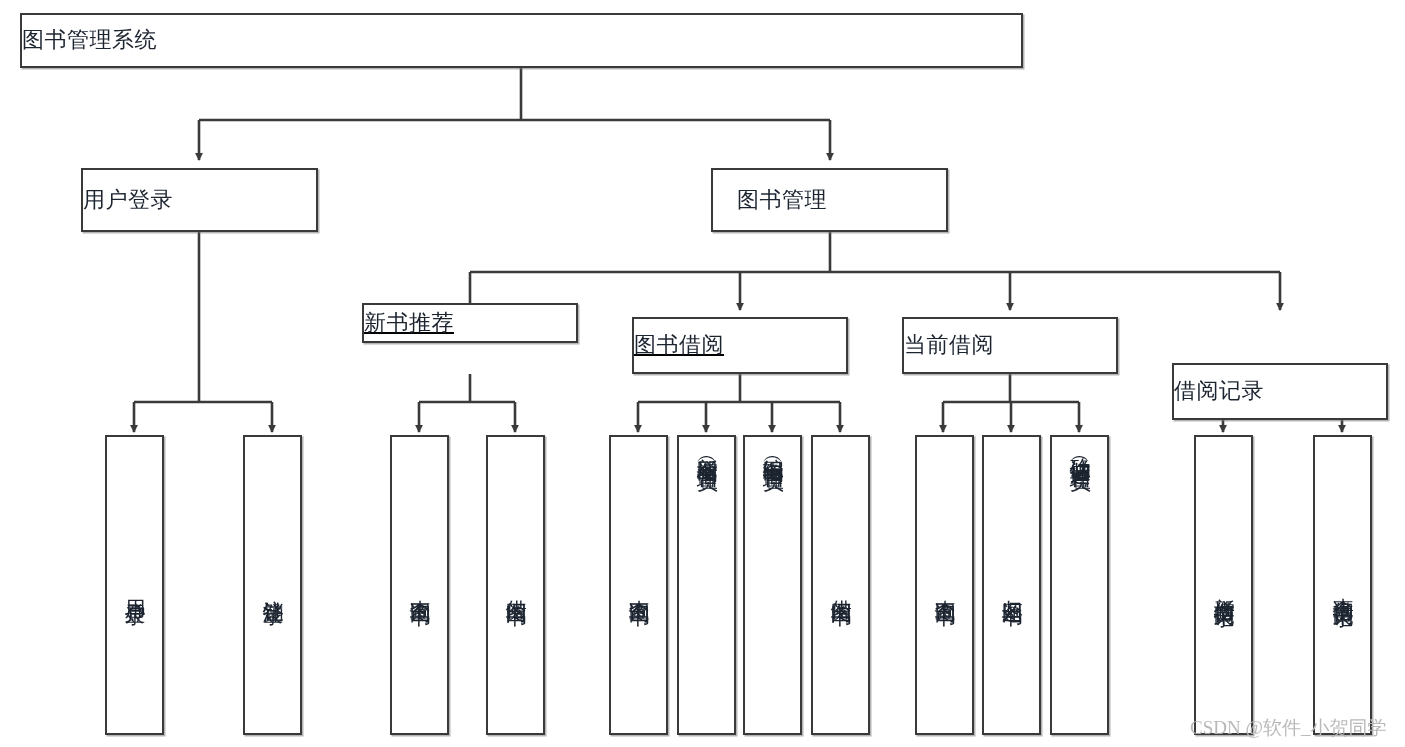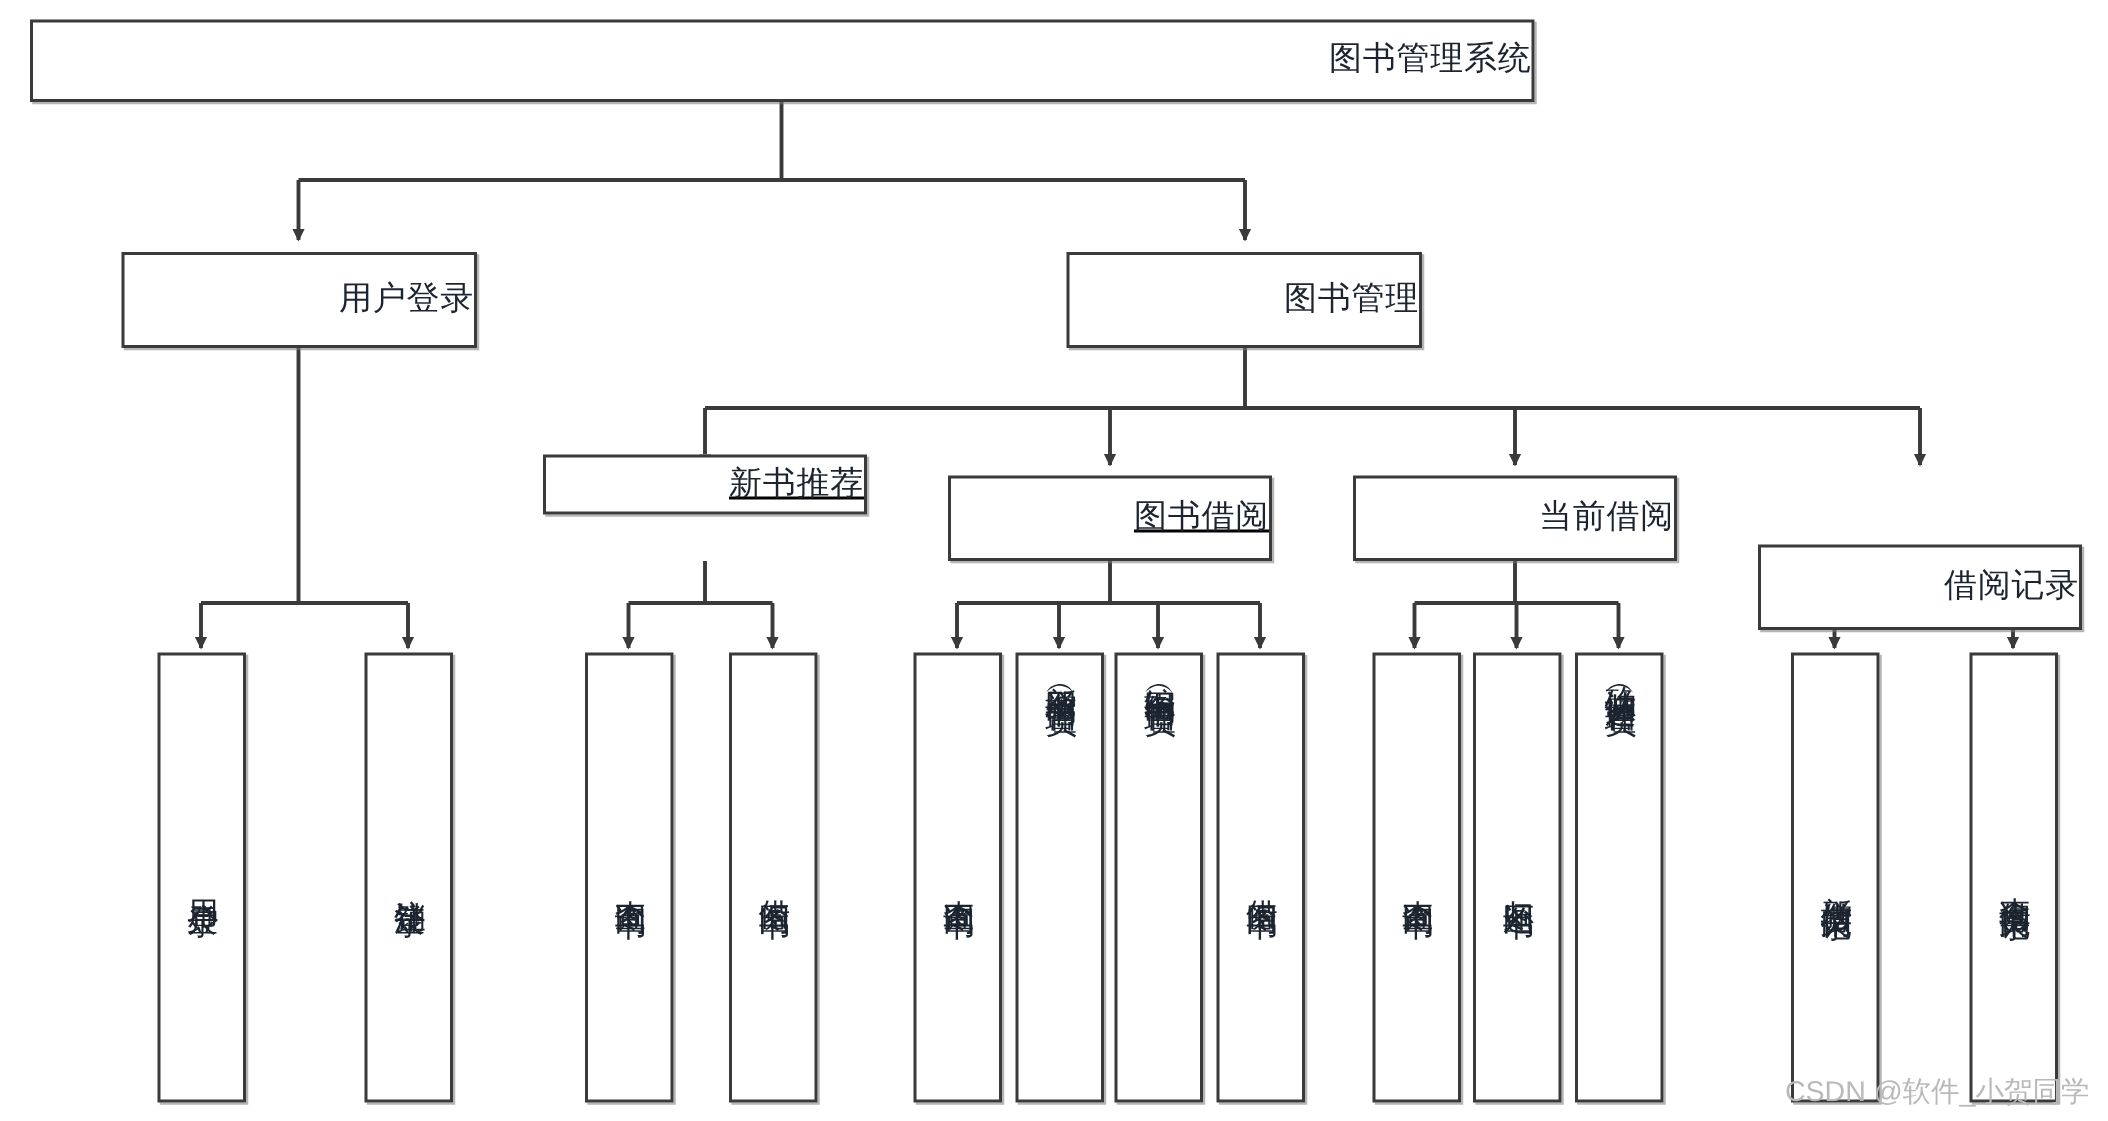--- a/index.html
+++ b/index.html
@@ -25,21 +25,21 @@
     pointer-events: none;
   }
   .node {
     position: absolute;
     box-sizing: border-box;
     background: #ffffff;
     border: 2px solid #3a3a3a;
     box-shadow: 1.5px 1.5px 0 0 rgba(120,120,120,0.55);
     display: flex;
     align-items: center;
-    justify-content: flex-end;
+    justify-content: flex-start;
     z-index: 2;
   }
   .node .label {
     color: #1c2430;
     letter-spacing: 0.5px;
     white-space: nowrap;
     text-align: center;
   }
   
   .node.horiz .label {
@@ -61,21 +61,21 @@
   }
   .node.vert.mid .label {
     align-self: center;
   }
   .watermark {
     position: absolute;
     color: #b9b9b9;
     font-size: 19px;
     white-space: nowrap;
     z-index: 5;
-    font-family: Liberation Sans, sans-serif;
+    font-family: Liberation Serif, serif;
   }
 </style>
 </head>
 <body>
 
 <div id="canvas">
 
   <svg id="wires" viewBox="0 0 1405 747" xmlns="http://www.w3.org/2000/svg">
     <defs>
       <marker id="arrow" markerWidth="9" markerHeight="9" refX="7.4" refY="4.5" orient="auto" markerUnits="userSpaceOnUse">
@@ -136,21 +136,21 @@
   <div class="node horiz" style="left:711px; top:168px; width:237px; height:64px;padding-left:24px;">
     <span class="label">图书管理</span>
   </div>
 
   <div class="node horiz" style="left:362px; top:303px; width:216px; height:40px;text-decoration:underline;">
     <span class="label">新书推荐</span>
   </div>
   <div class="node horiz" style="left:632px; top:317px; width:216px; height:57px;text-decoration:underline;">
     <span class="label">图书借阅</span>
   </div>
-  <div class="node horiz" style="left:902px; top:317px; width:216px; height:57px;padding-left:36px;">
+  <div class="node horiz" style="left:902px; top:317px; width:216px; height:57px;">
     <span class="label">当前借阅</span>
   </div>
   <div class="node horiz" style="left:1172px; top:317px; width:216px; height:57px;margin-top:46px;">
     <span class="label">借阅记录</span>
   </div>
 
   <div class="node vert mid" style="left:105px; top:435px; width:59px; height:300px;">
     <span class="label">用户登录</span>
   </div>
   <div class="node vert mid" style="left:243px; top:435px; width:59px; height:300px;">

